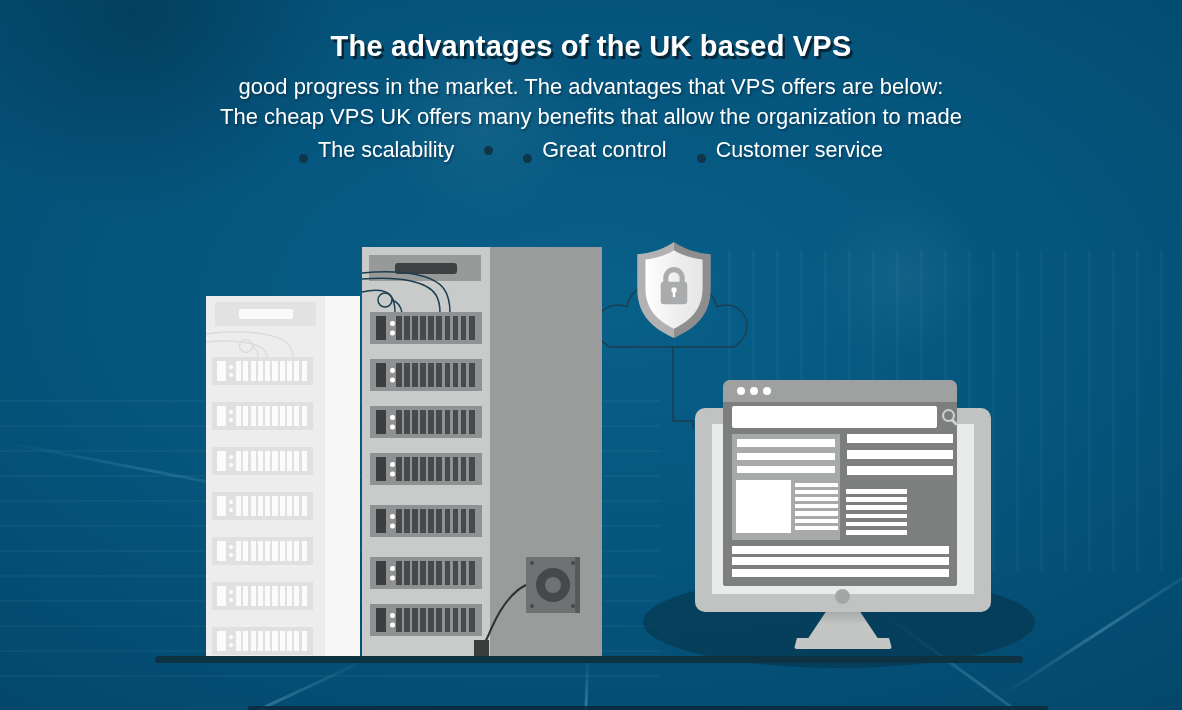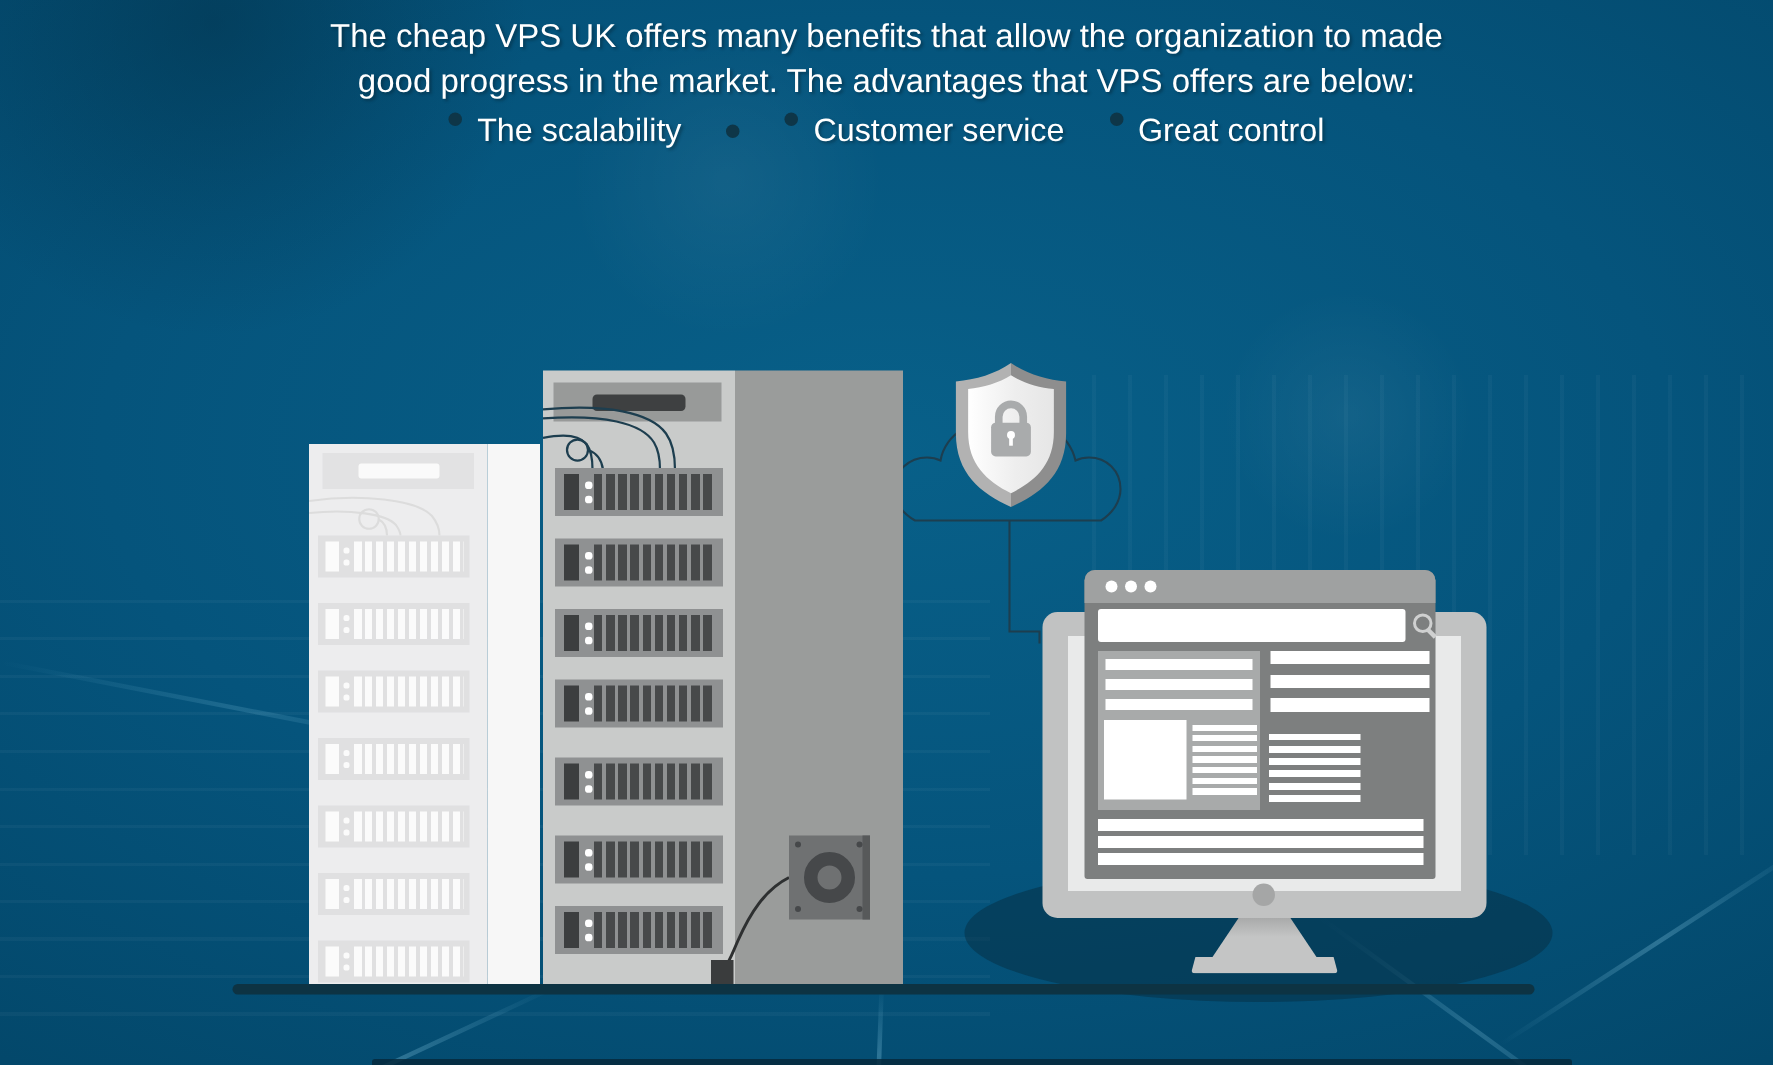--- a/index.html
+++ b/index.html
@@ -28,21 +28,21 @@
     background:rgba(5,45,66,0.5);}
   .lines-svg{position:absolute;left:0;top:0;width:1182px;height:710px;pointer-events:none;}
   
   .header{position:absolute;left:0;top:0;width:1182px;text-align:center;color:#fff;z-index:30;}
   .title{margin-top:30px;font-size:29px;font-weight:800;letter-spacing:.2px;
     text-shadow:2.5px 2.5px 0 rgba(7,31,44,0.85);}
   .desc{margin-top:9px;font-size:22px;line-height:29.5px;font-weight:500;
     text-shadow:1.5px 1.5px 2px rgba(7,31,44,0.45);}
   .bullets{margin-top:7px;display:flex;justify-content:center;align-items:center;gap:30px;
     font-size:21.5px;font-weight:500;text-shadow:1.5px 1.5px 2px rgba(7,31,44,0.45);}
-  .bullet-item{display:flex;align-items:flex-start;gap:10px;}
+  .bullet-item{display:flex;align-items:flex-end;gap:10px;}
   .dot{width:9px;height:9px;border-radius:50%;background:#0e3648;flex:0 0 auto;}
   
   .tower{position:absolute;}
   .tw-left{left:206px;top:296px;width:154px;height:362px;}
   .tw-left .face{position:absolute;left:0;top:0;width:119px;height:362px;background:#ededee;}
   .tw-left .side{position:absolute;left:119px;top:0;width:35px;height:362px;background:#f7f7f7;}
   .tw-left .head{position:absolute;left:9px;top:6px;width:101px;height:24px;background:#e2e2e3;}
   .tw-left .head::after{content:"";position:absolute;left:24px;top:7px;width:54px;height:10px;
     background:#fafafa;border-radius:2px;}
   .tw-main{left:362px;top:247px;width:240px;height:411px;}
@@ -216,36 +216,37 @@
       <div class="b-right-wide"></div>
       <div class="b-right-small"></div>
       <div class="b-bottom"></div>
     </div>
     <div class="m-chin-dot"></div>
     <div class="m-neck"></div>
     <div class="m-base"></div>
   </div>
 
   <div class="header">
+    <div class="title">The advantages of the UK based VPS</div>
     <div class="desc">
+      <div>good progress in the market. The advantages that VPS offers are below:</div>
       <div>The cheap VPS UK offers many benefits that allow the organization to made</div>
-      <div>good progress in the market. The advantages that VPS offers are below:</div>
     </div>
     <div class="bullets">
       <div class="bullet-item">
         <span class="dot"></span>
         <span>The scalability</span>
       </div>
       <div class="bullet-item">
         <span class="dot"></span>
       </div>
       <div class="bullet-item">
         <span class="dot"></span>
+        <span>Great control</span>
+      </div>
+      <div class="bullet-item">
+        <span class="dot"></span>
         <span>Customer service</span>
       </div>
-      <div class="bullet-item">
-        <span class="dot"></span>
-        <span>Great control</span>
-      </div>
     </div>
   </div>
 
 </div>
 
 </body></html>

